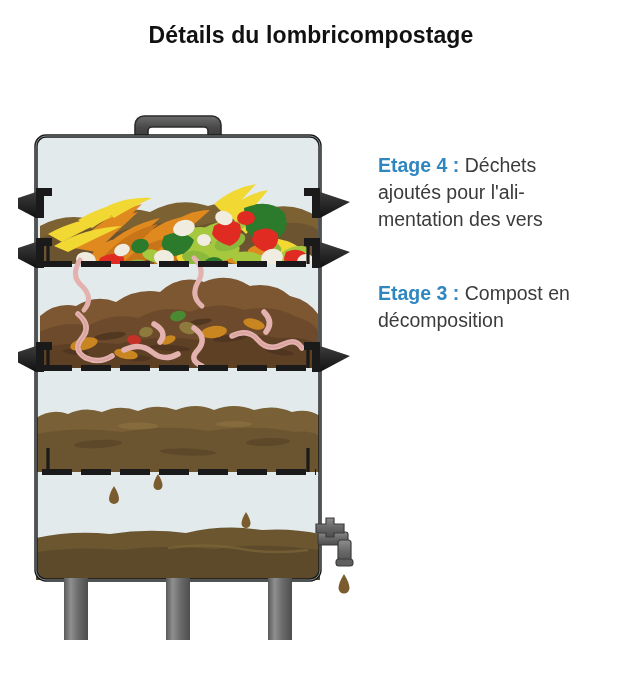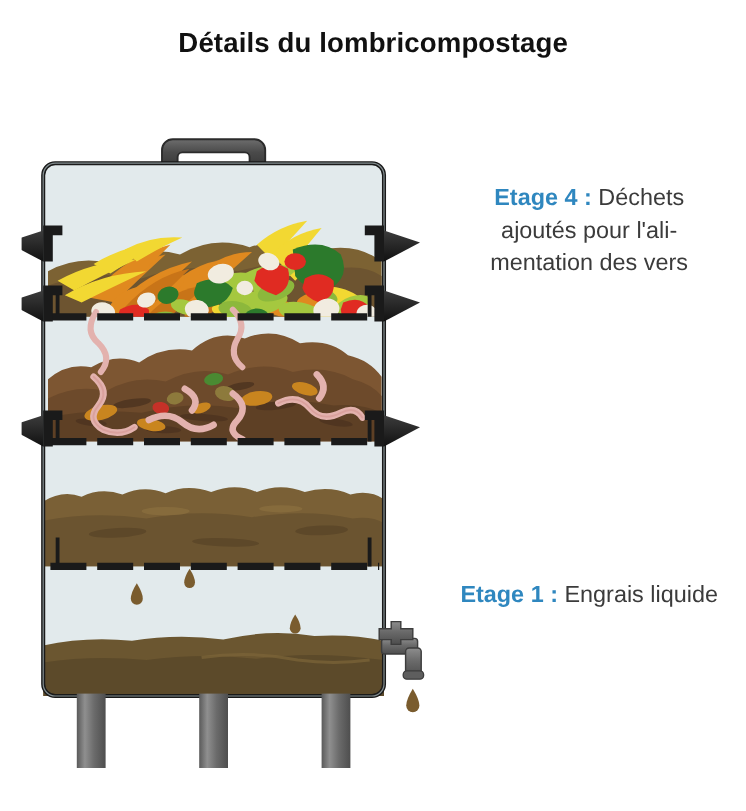--- a/index.html
+++ b/index.html
@@ -49,21 +49,20 @@
   }
   #composter-illustration svg { display: block; }
 
   
   #legend {
     position: absolute;
     left: 378px;
     top: 0px;
     width: 230px;
     height: 560px;
-    text-align: center;
   }
   .legend-entry {
     position: absolute;
     left: 0;
     width: 226px;
     font-size: 19.5px;
     line-height: 27px;
     color: #3b3b3b;
   }
   .legend-entry .stage-key {
@@ -375,20 +374,20 @@
       </g>
     </svg>
   </div>
 
   <div id="legend">
 
     <div class="legend-entry" id="legend-entry-4">
       <span class="stage-key">Etage 4</span><span class="stage-sep"> : </span><span class="stage-desc">Déchets ajoutés pour l'ali-mentation des vers</span>
     </div>
 
-
-
-    <div class="legend-entry" id="legend-entry-1">
-      <span class="stage-key">Etage 1</span><span class="stage-sep"> : </span><span class="stage-desc">Engrais liquide</span>
+    <div class="legend-entry" id="legend-entry-3">
+      <span class="stage-key">Etage 3</span><span class="stage-sep"> : </span><span class="stage-desc">Compost en décomposition</span>
     </div>
+
+
 
   </div>
 </div>
 
 </body></html>

